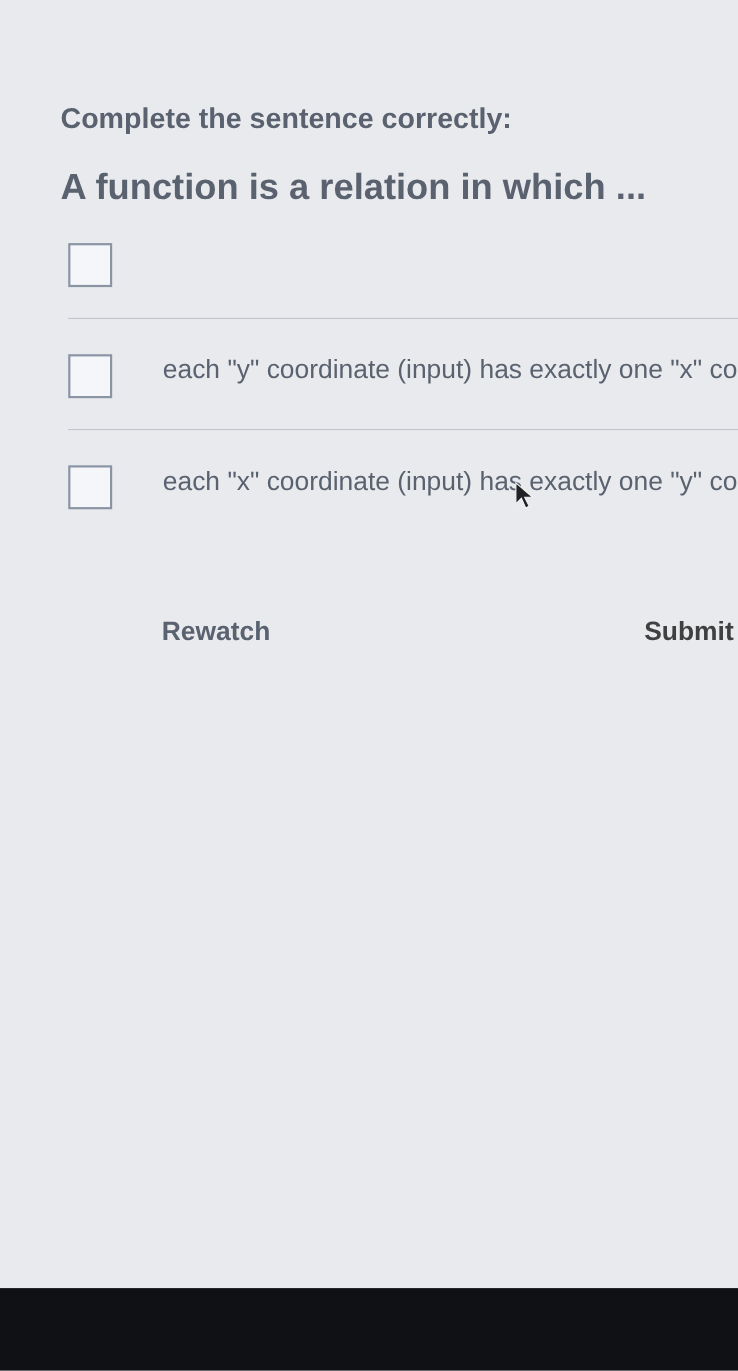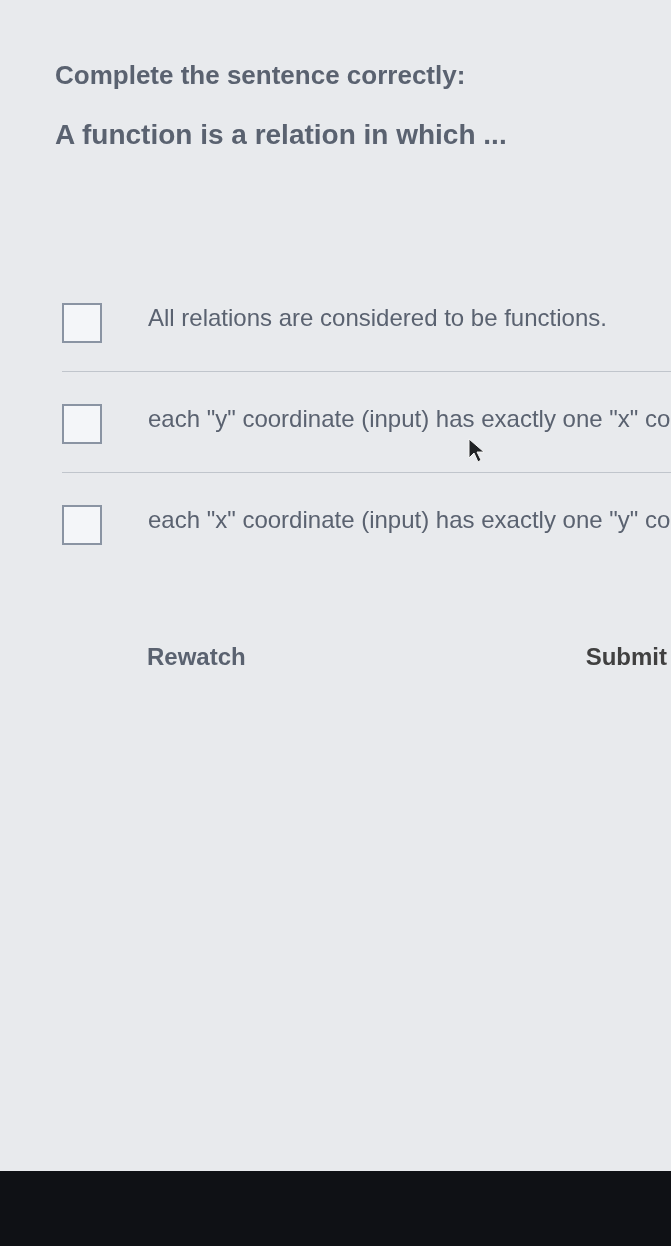--- a/index.html
+++ b/index.html
@@ -4,33 +4,32 @@
 <style>
   * { box-sizing: border-box; margin: 0; padding: 0; }
   html, body { width: 671px; height: 1246px; }
   body {
     font-family: -apple-system, BlinkMacSystemFont, "Segoe UI", Arial, sans-serif;
     background: #e8eaed;
     color: #4a5568;
     overflow: hidden;
   }
   .container {
-    padding: 60px 0 0 55px;
+    padding: 92px 0 0 55px;
   }
   .prompt-line1 {
     font-size: 26px;
     font-weight: 700;
     color: #5a6270;
     margin-bottom: 28px;
   }
   .prompt-line2 {
-    font-size: 28px;
+    font-size: 33px;
     font-weight: 700;
     color: #5a6270;
-    margin-bottom: 120px;
   }
   .option-row {
     display: flex;
     align-items: flex-start;
     padding: 28px 0 28px 0;
     border-bottom: 1.5px solid #c0c5cc;
     width: 100%;
   }
   .option-row:last-of-type {
     border-bottom: none;
@@ -100,21 +99,20 @@
 <body>
 
 <div class="container">
   <div class="prompt-line1">Complete the sentence correctly:</div>
   <div class="prompt-line2">A function is a relation in which ...</div>
 
   <div class="options-wrap">
 
     <div class="option-row">
       <div class="checkbox"></div>
-      <div class="option-text">All relations are considered to be functions.</div>
     </div>
 
     <div class="option-row">
       <div class="checkbox"></div>
       <div class="option-text">each "y" coordinate (input) has exactly one "x" coordinate (output).</div>
     </div>
 
     <div class="option-row">
       <div class="checkbox"></div>
       <div class="option-text">each "x" coordinate (input) has exactly one "y" coordinate (output).</div>

